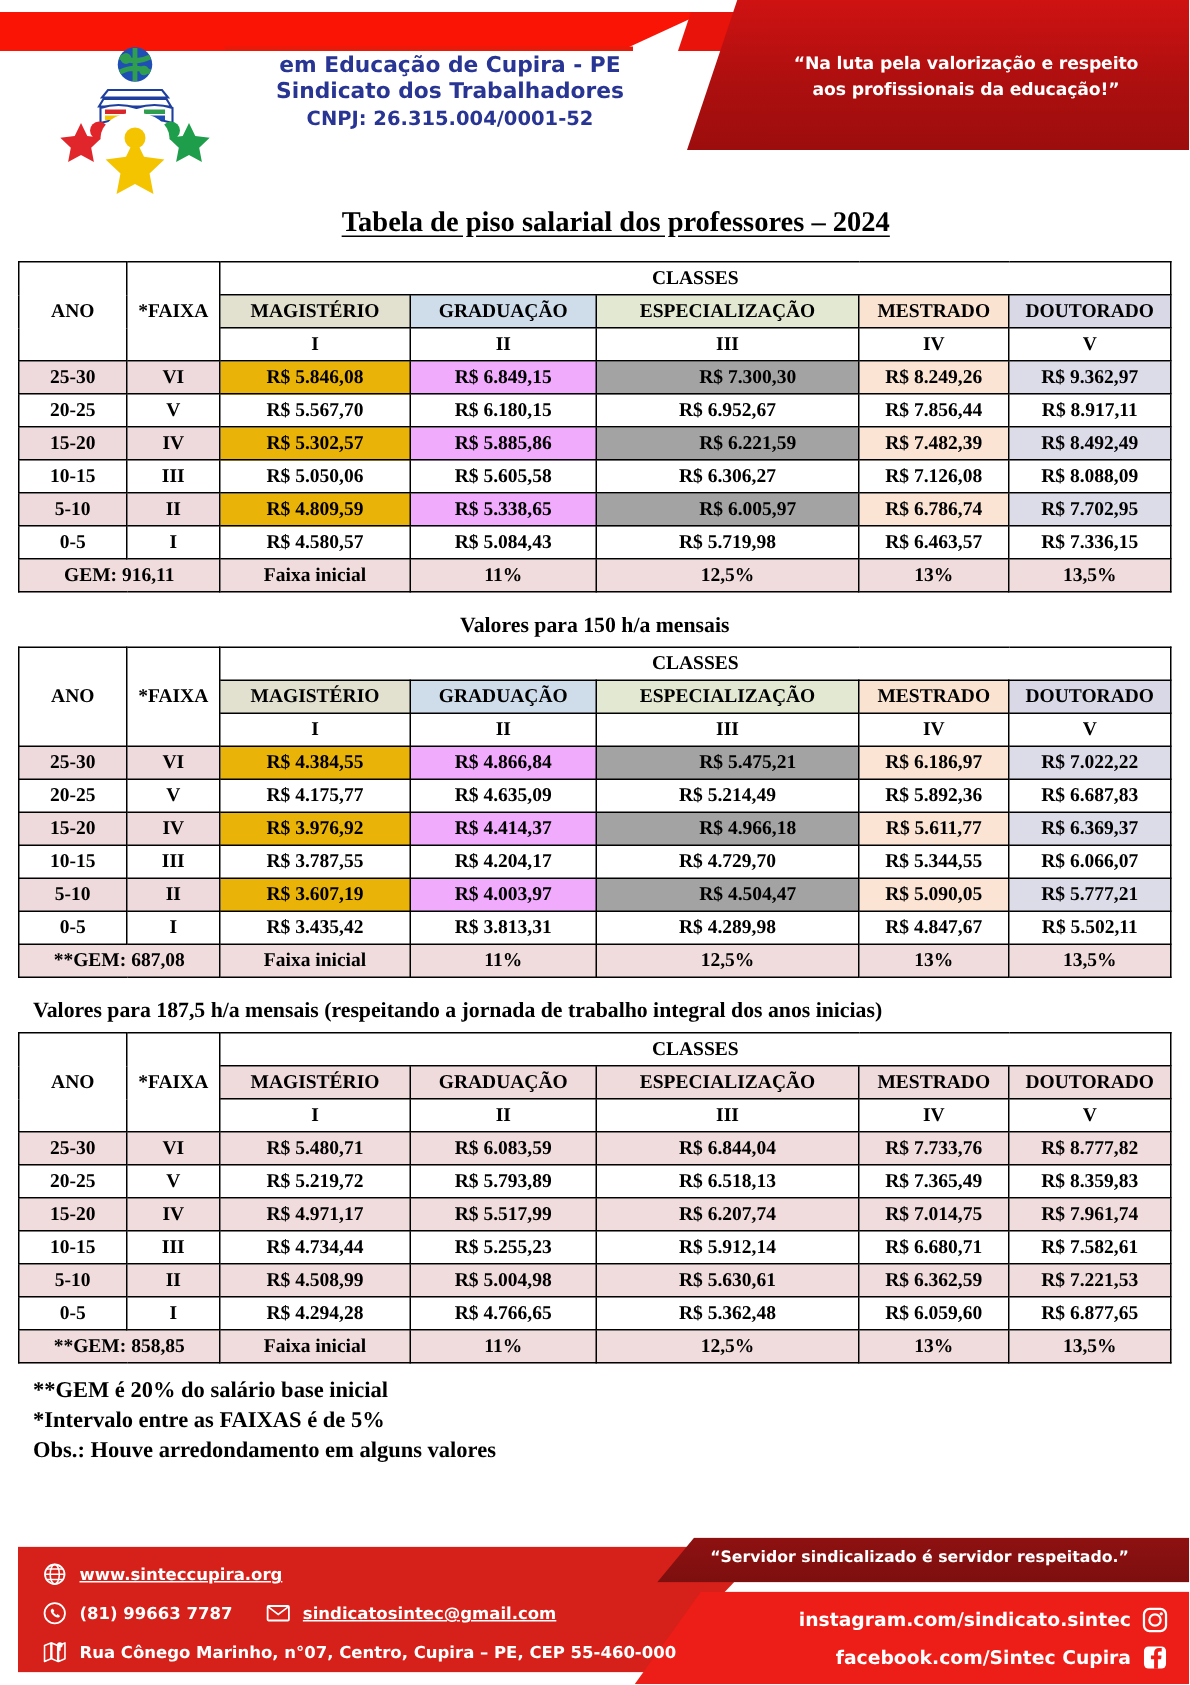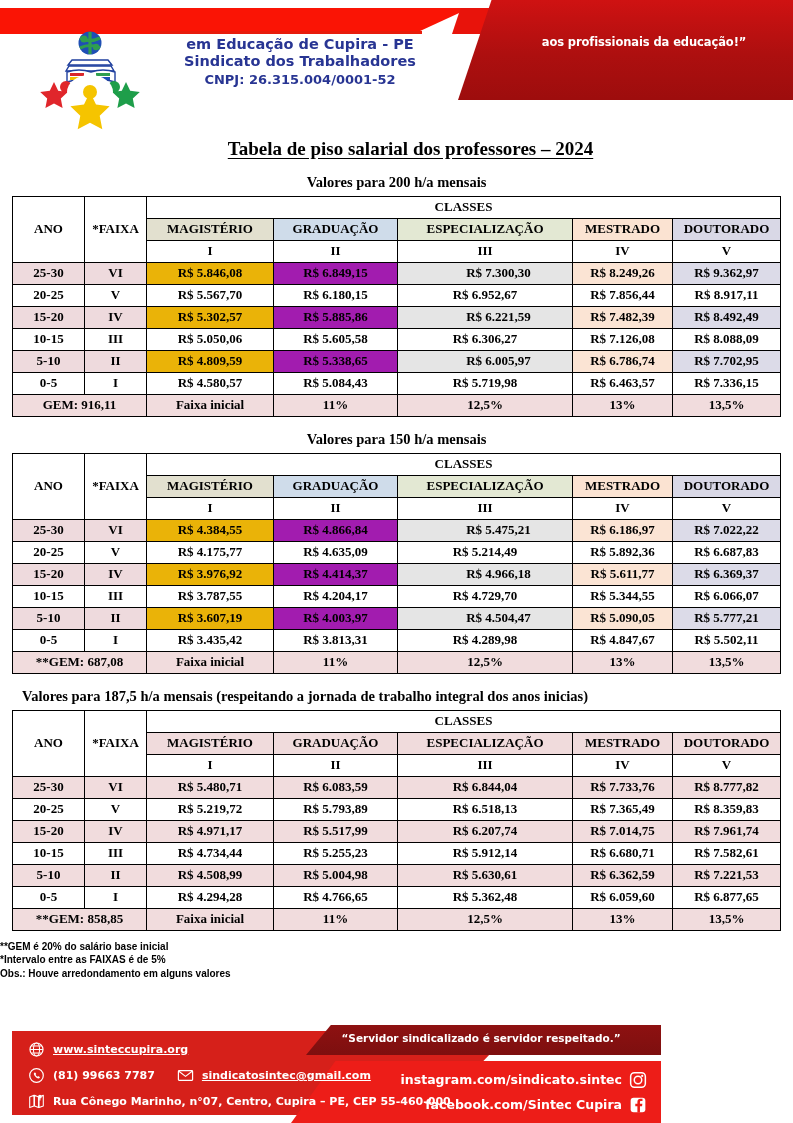--- a/index.html
+++ b/index.html
@@ -176,46 +176,47 @@
 
   
   .t12 .hdr-mag  { background: #e2e0cf; }
   .t12 .hdr-grad { background: #cfdcea; }
   .t12 .hdr-esp  { background: #e3e8d3; }
   .t12 .hdr-mes  { background: #fbe3d2; }
   .t12 .hdr-dou  { background: #d9d8e6; }
   .t12 .odd .cell-ano,
   .t12 .odd .cell-faixa { background: #eedadd; }
   .t12 .odd .cell-mag  { background: #eab308; }
-  .t12 .odd .cell-grad { background: #a21caf; }
-  .t12 .odd .cell-esp  { background: #e5e5e5; padding-left: 29px; }
+  .t12 .odd .cell-grad { background: #f0abfc; }
+  .t12 .odd .cell-esp  { background: #a3a3a3; padding-left: 29px; }
   .t12 .odd .cell-mes  { background: #fbe4d4; }
   .t12 .odd .cell-dou  { background: #dcdbe8; }
   .t12 .gem-row td { background: #f1dcdd; }
 
   
   .t3 .hdr-mag, .t3 .hdr-grad, .t3 .hdr-esp,
   .t3 .hdr-mes, .t3 .hdr-dou { background: #f0dbdc; }
   .t3 .odd td { background: #f1dcdd; }
   .t3 .gem-row td { background: #f1dcdd; }
 
   .notes {
     margin-top: 9px;
-    font-family: Liberation Sans, sans-serif;
-    font-weight: bold;
-    font-size: 10px;
+    padding-left: 22px;
+    font-family: Liberation Serif, serif;
+    font-weight: bold;
+    font-size: 15px;
     line-height: 1.33;
   }
 
   
   .footer {
     position: absolute;
     left: 0;
     bottom: 0;
-    width: 661px;
+    width: 793px;
     height: 110px;
     overflow: hidden;
   }
   .ft-left {
     position: absolute;
     left: 12px;
     top: 18px;
     width: 500px;
     height: 84px;
     background: #d6201a;
@@ -301,20 +302,21 @@
   .sq-ico svg { display: block; }
 </style>
 </head>
 <body>
 
 <div class="header">
   <div class="hdr-red-bar"></div>
   <div class="hdr-red-tab"></div>
   <div class="hdr-banner"></div>
   <div class="hdr-banner-text">
+    <div>“Na luta pela valorização e respeito</div>
     <div>aos profissionais da educação!”</div>
   </div>
 
   <div class="logo-wrap">
     <svg width="108" height="100" viewBox="0 0 108 100" xmlns="http://www.w3.org/2000/svg">
 
       <circle cx="54" cy="13" r="11.5" fill="#1f4fb5"></circle>
       <path d="M44 8 q10 5 20 0 M44 18 q10 -5 20 0 M54 2 v22" stroke="#2f9e4f" stroke-width="3.2" fill="none"></path>
       <circle cx="48" cy="9" r="3.6" fill="#2f9e4f"></circle>
       <circle cx="60" cy="17" r="3.2" fill="#2f9e4f"></circle>
@@ -345,21 +347,20 @@
     <div class="sintec-sub">em Educação de Cupira - PE</div>
     <div class="sintec-sub">Sindicato dos Trabalhadores</div>
     <div class="sintec-cnpj">CNPJ: 26.315.004/0001-52</div>
   </div>
 </div>
 
 <div class="doc-title">Tabela de piso salarial dos professores – 2024</div>
 
 <div id="tables-host">
     <div class="section">
-      <div class="section-title">Valores para 200 h/a mensais</div>
       <table class="piso t12">
         <colgroup>
           <col class="c-ano">
           <col class="c-faixa">
           <col class="c-mag">
           <col class="c-grad">
           <col class="c-esp">
           <col class="c-mes">
           <col class="c-dou">
         </colgroup>

